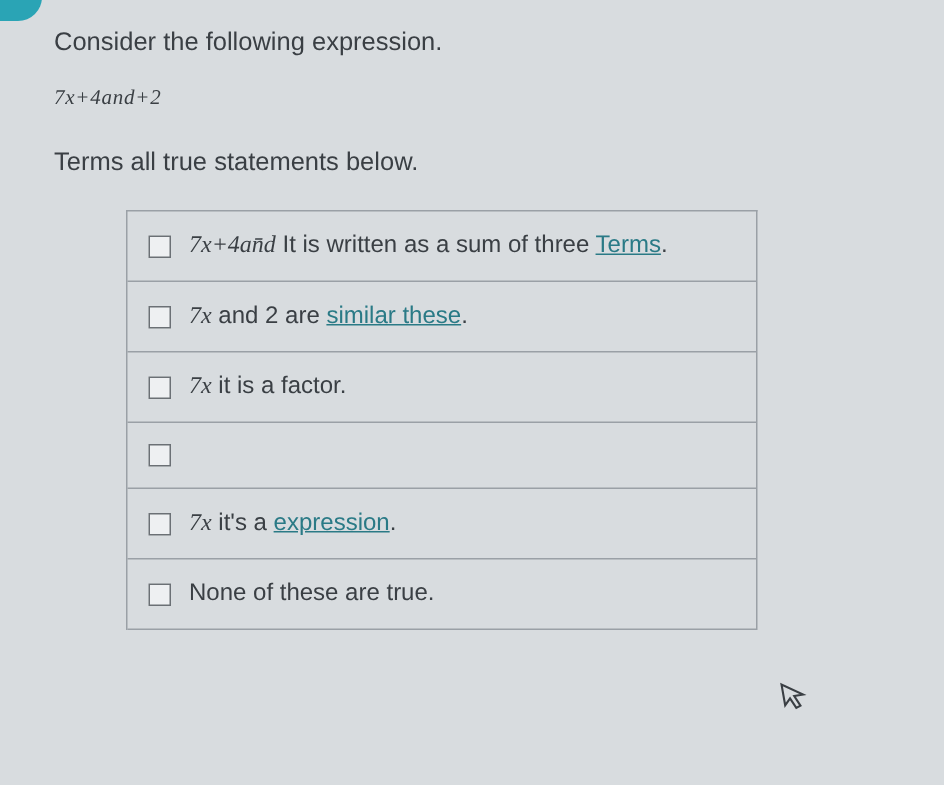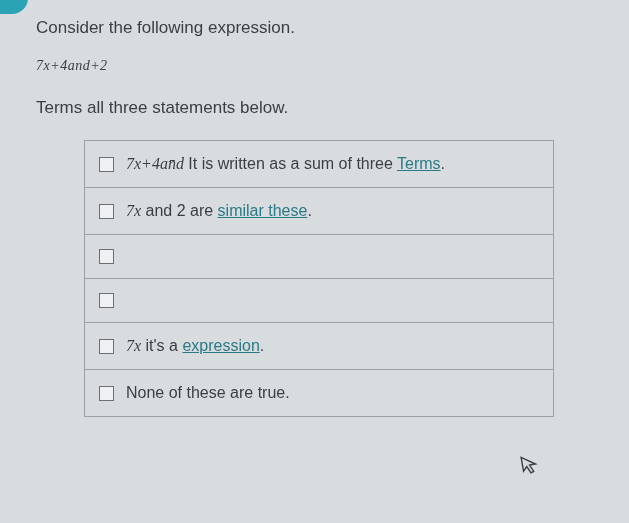--- a/index.html
+++ b/index.html
@@ -25,21 +25,21 @@
   .instruction {
     font-size: 17px;
     margin-bottom: 22px;
   }
   .instruction .ital { }
   .options-box {
     margin-left: 48px;
     border: 1px solid #9aa0a6;
     border-bottom: none;
     background: #d8dcdf;
-    width: 470px;
+    width: 421px;
   }
   .option-row {
     display: flex;
     align-items: center;
     padding: 14px 14px;
     border-bottom: 1px solid #9aa0a6;
     font-size: 16px;
   }
   .option-row:last-child { }
   .cb {
@@ -81,41 +81,44 @@
 
 <div class="badge-corner"></div>
 
 <div class="prompt">Consider the following expression.</div>
 
 <div class="expression">
   <span>7x+4and+2</span>
 </div>
 
 <div class="instruction">
-  <span>Terms </span><span class="ital">all</span><span> three statements below.</span>
+  <span>Terms </span><span class="ital">all</span><span> true statements below.</span>
 </div>
 
 <div class="options-box">
 
   <div class="option-row">
     <div class="cb"></div>
     <div>
       <span class="mathit">7x+4an̄d</span><span> It is written as a sum of three </span><span class="link">Terms</span><span>.</span>
     </div>
   </div>
 
   <div class="option-row">
     <div class="cb"></div>
     <div>
       <span class="mathit">7x</span><span> and 2 are </span><span class="link">similar these</span><span>.</span>
     </div>
   </div>
 
   <div class="option-row">
     <div class="cb"></div>
+    <div>
+      <span class="mathit">7x</span><span> it is a factor.</span>
+    </div>
   </div>
 
   <div class="option-row">
     <div class="cb"></div>
   </div>
 
   <div class="option-row">
     <div class="cb"></div>
     <div>
       <span class="mathit">7x</span><span> it's a </span><span class="link">expression</span><span>.</span>

